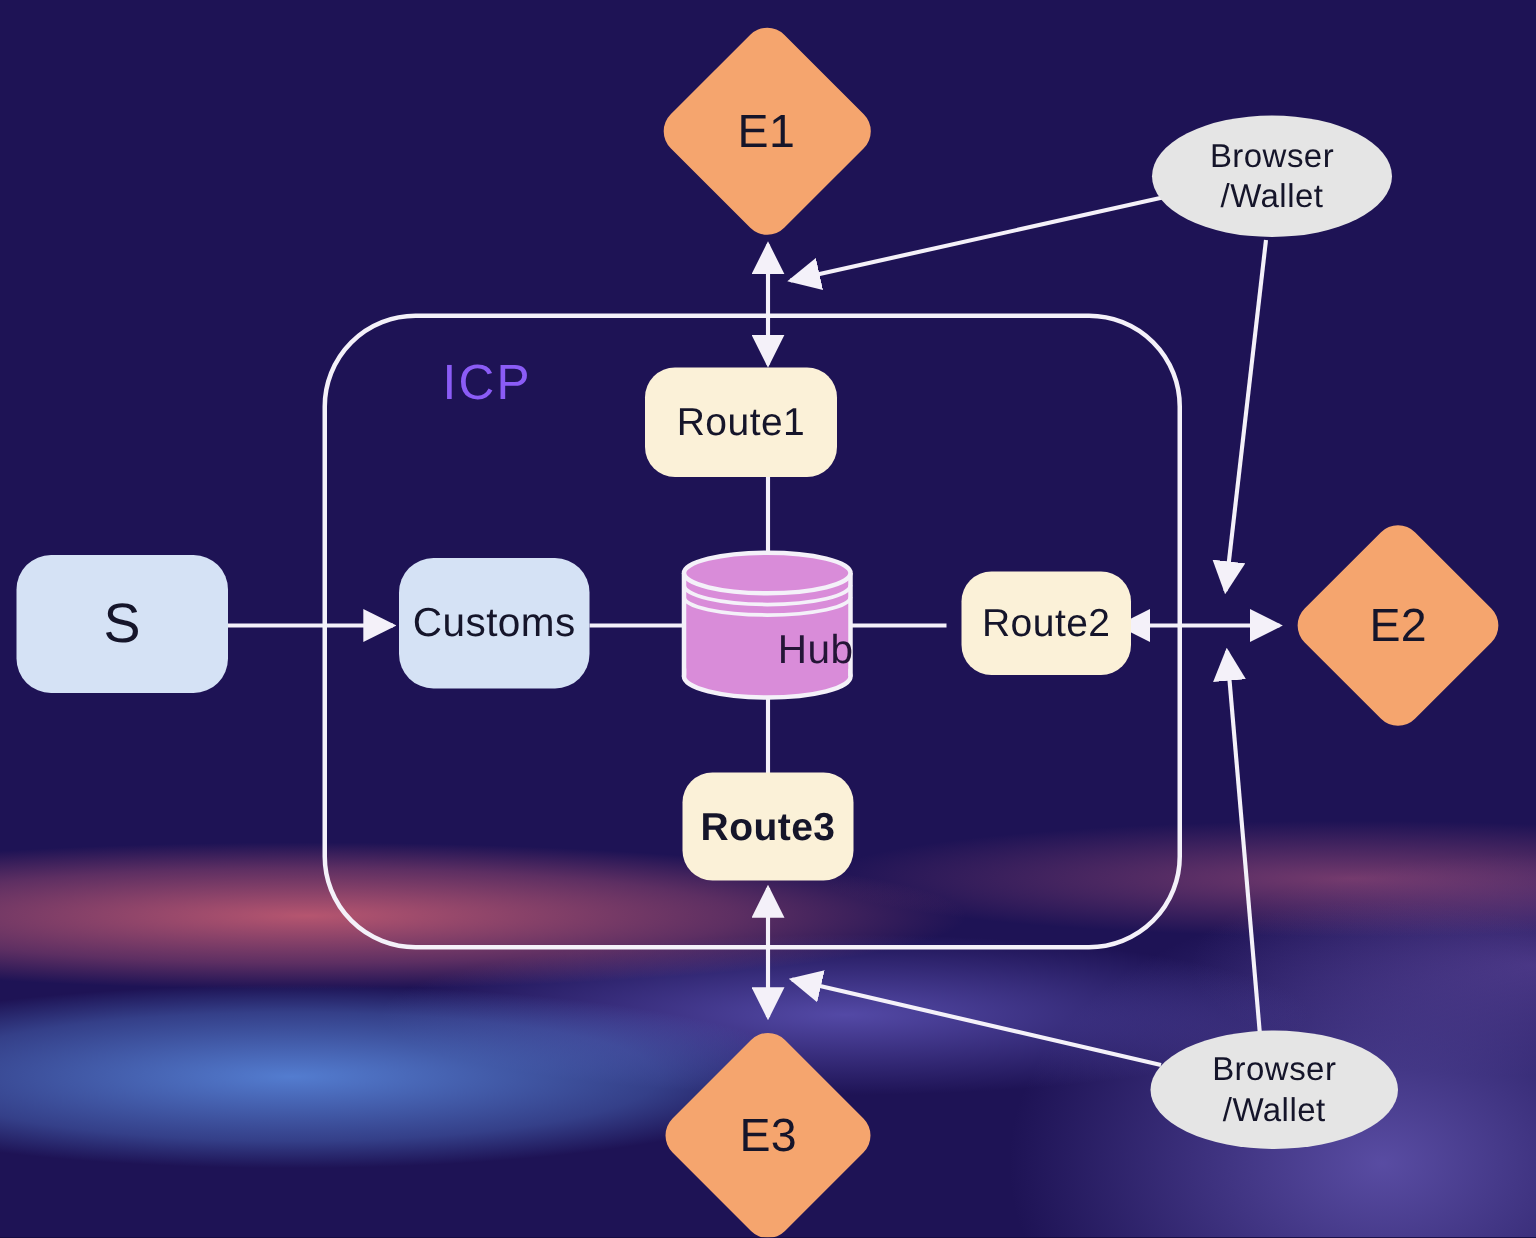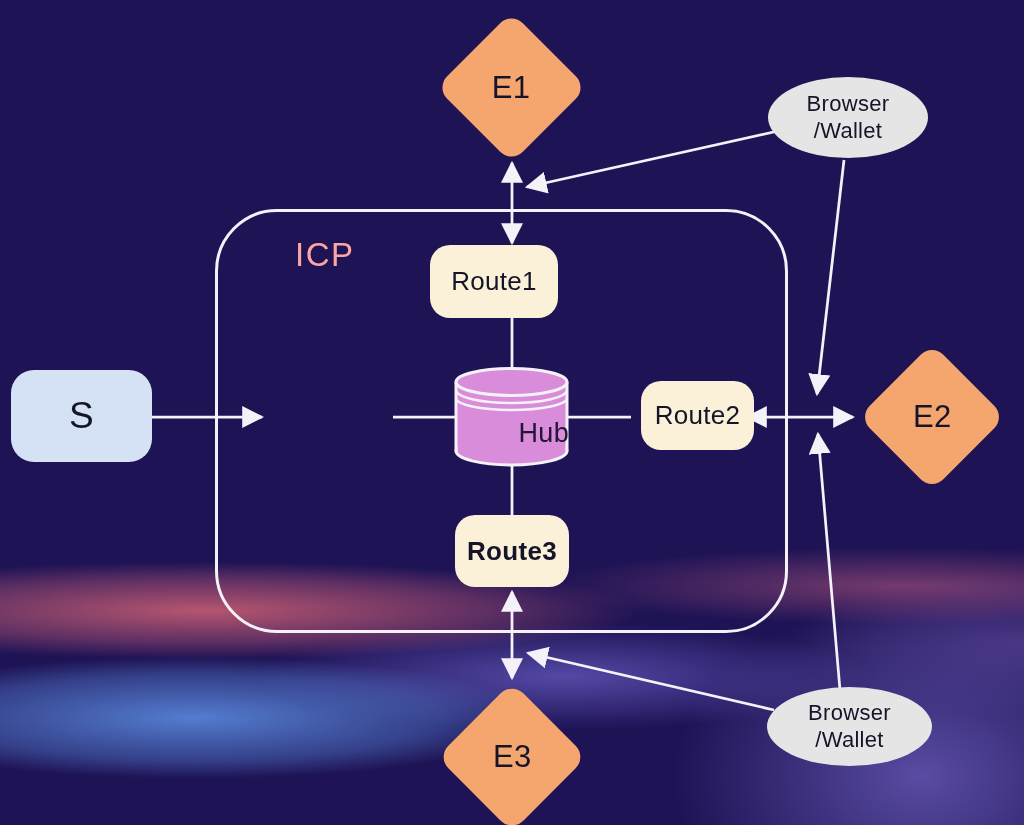--- a/index.html
+++ b/index.html
@@ -23,21 +23,21 @@
   
   svg.wires{position:absolute;inset:0;width:1024px;height:825px;}
   .wire{stroke:#f4f1f9;stroke-width:2.75;fill:none;}
   
   .icp-box{
     position:absolute;left:215px;top:209px;width:573px;height:424px;
     border:3px solid #f4f1f9;border-radius:62px;box-sizing:border-box;
   }
   .icp-label{
     position:absolute;left:295px;top:236px;
-    color:#fca5a5;font-size:33px;font-weight:500;letter-spacing:1.5px;
+    color:#8b5cf6;font-size:33px;font-weight:500;letter-spacing:1.5px;
   }
   
   .node{
     position:absolute;display:flex;align-items:center;justify-content:center;
     color:#15152a;font-weight:500;letter-spacing:0.3px;box-sizing:border-box;
   }
   .blue-box{background:#d5e2f5;border-radius:23px;}
   .cream-box{background:#fbf1d8;border-radius:20px;}
   .ellipse{background:#e5e5e5;border-radius:50%;text-align:center;line-height:1.22;}
   .diamond{
@@ -90,20 +90,23 @@
     <path class="wire" d="M778 131 L527 187" marker-end="url(#ah)"></path>
     <path class="wire" d="M844 160 L817 394" marker-end="url(#ah)"></path>
     <path class="wire" d="M840 690 L818 434" marker-end="url(#ah)"></path>
     <path class="wire" d="M774 710 L528 653" marker-end="url(#ah)"></path>
   </svg>
 
   <div class="node blue-box n-s">
     <span>S</span>
   </div>
 
+  <div class="node blue-box n-customs">
+    <span>Customs</span>
+  </div>
 
   <div class="node cream-box n-route1">
     <span>Route1</span>
   </div>
 
   <div class="node cream-box n-route2">
     <span>Route2</span>
   </div>
 
   <div class="node cream-box n-route3">

